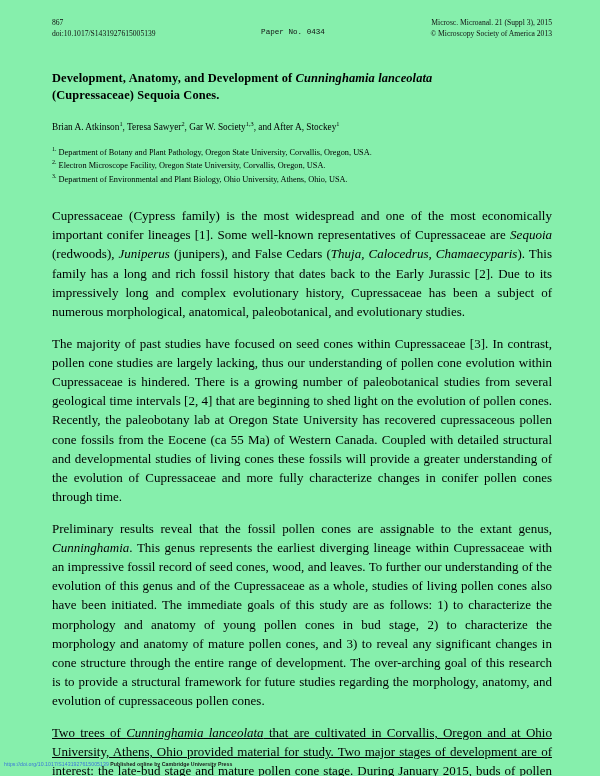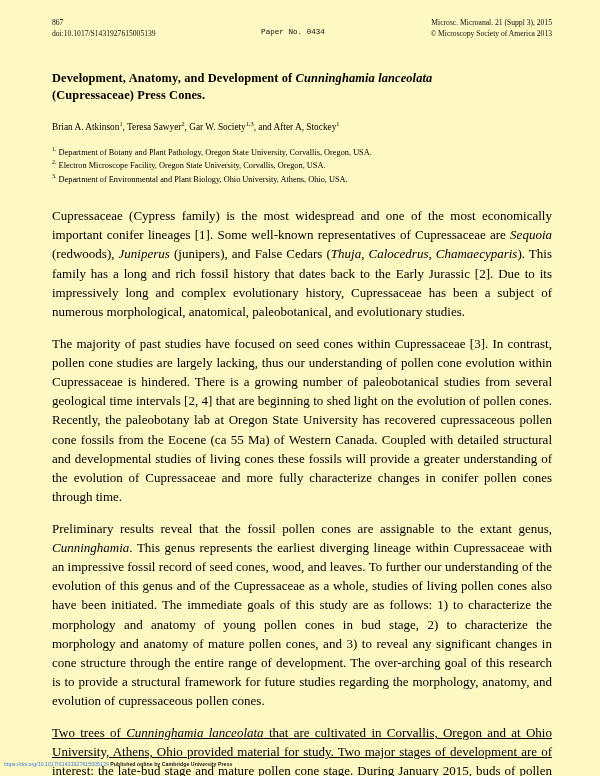--- a/index.html
+++ b/index.html
@@ -11,21 +11,21 @@
     width: 600px;
     height: 776px;
     position: relative;
     font-family: "Liberation Serif", serif;
     color: #000000;
     overflow: hidden;
   }
   .page {
     position: absolute;
     inset: 0;
-    background: #fef9c3;
+    background: #86efac;
   }
   .content {
     position: absolute;
     left: 52px;
     top: 18px;
     width: 500px;
   }
 
   
   .runhead {
@@ -118,21 +118,21 @@
       </div>
       <div class="runhead-center">Paper No. 0434</div>
       <div class="runhead-right">
         <span class="line">Microsc. Microanal. 21 (Suppl 3), 2015</span>
         <span class="line">© Microscopy Society of America 2013</span>
       </div>
     </div>
 
     <div class="title">
       <span>Development, Anatomy, and Development of </span><span class="ital">Cunninghamia lanceolata</span><br>
-      <span>(Cupressaceae) Press Cones.</span>
+      <span>(Cupressaceae) Sequoia Cones.</span>
     </div>
 
     <div class="authors">
       <span>Brian A. Atkinson</span><sup>1</sup><span>, </span><span>Teresa Sawyer</span><sup>2</sup><span>, </span><span>Gar W. Society</span><sup>1,3</sup><span>, and </span><span>After A, Stockey</span><sup>1</sup>
     </div>
 
     <div class="affils">
       <span class="affil"><span class="num">1.</span> <span>Department of Botany and Plant Pathology, Oregon State University, Corvallis, Oregon, USA.</span></span>
       <span class="affil"><span class="num">2.</span> <span>Electron Microscope Facility, Oregon State University, Corvallis, Oregon, USA.</span></span>
       <span class="affil"><span class="num">3.</span> <span>Department of Environmental and Plant Biology, Ohio University, Athens, Ohio, USA.</span></span>

